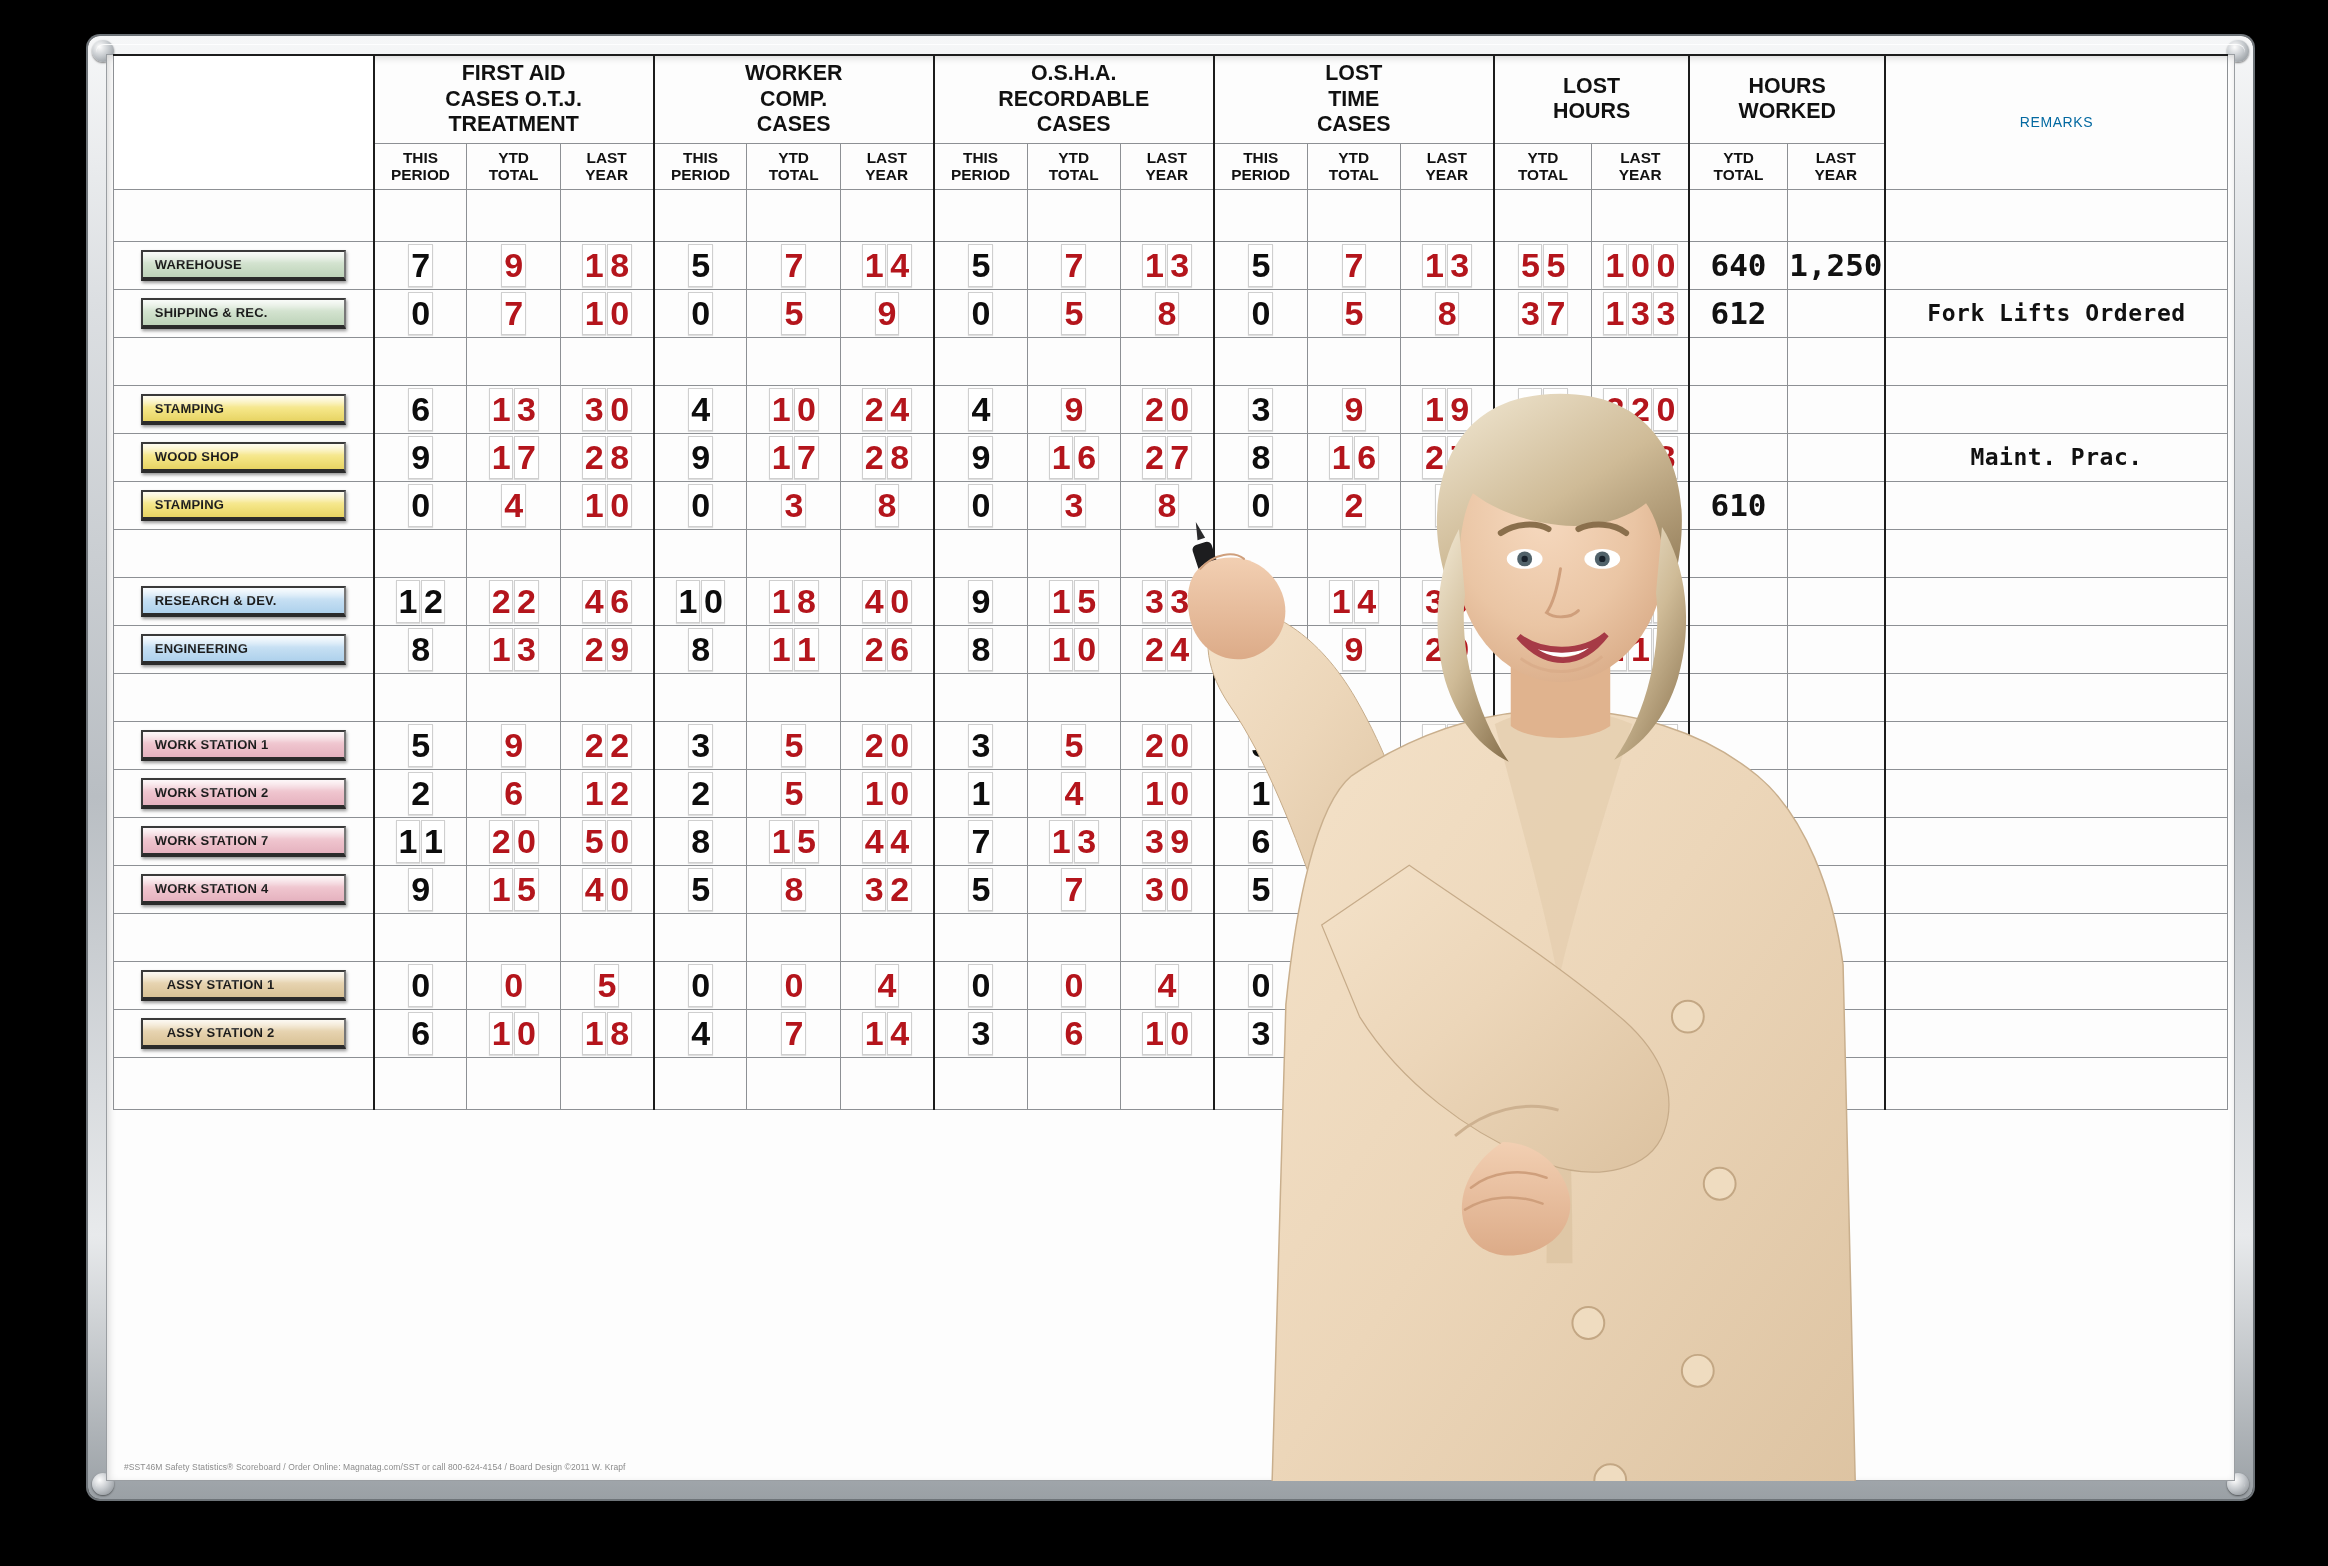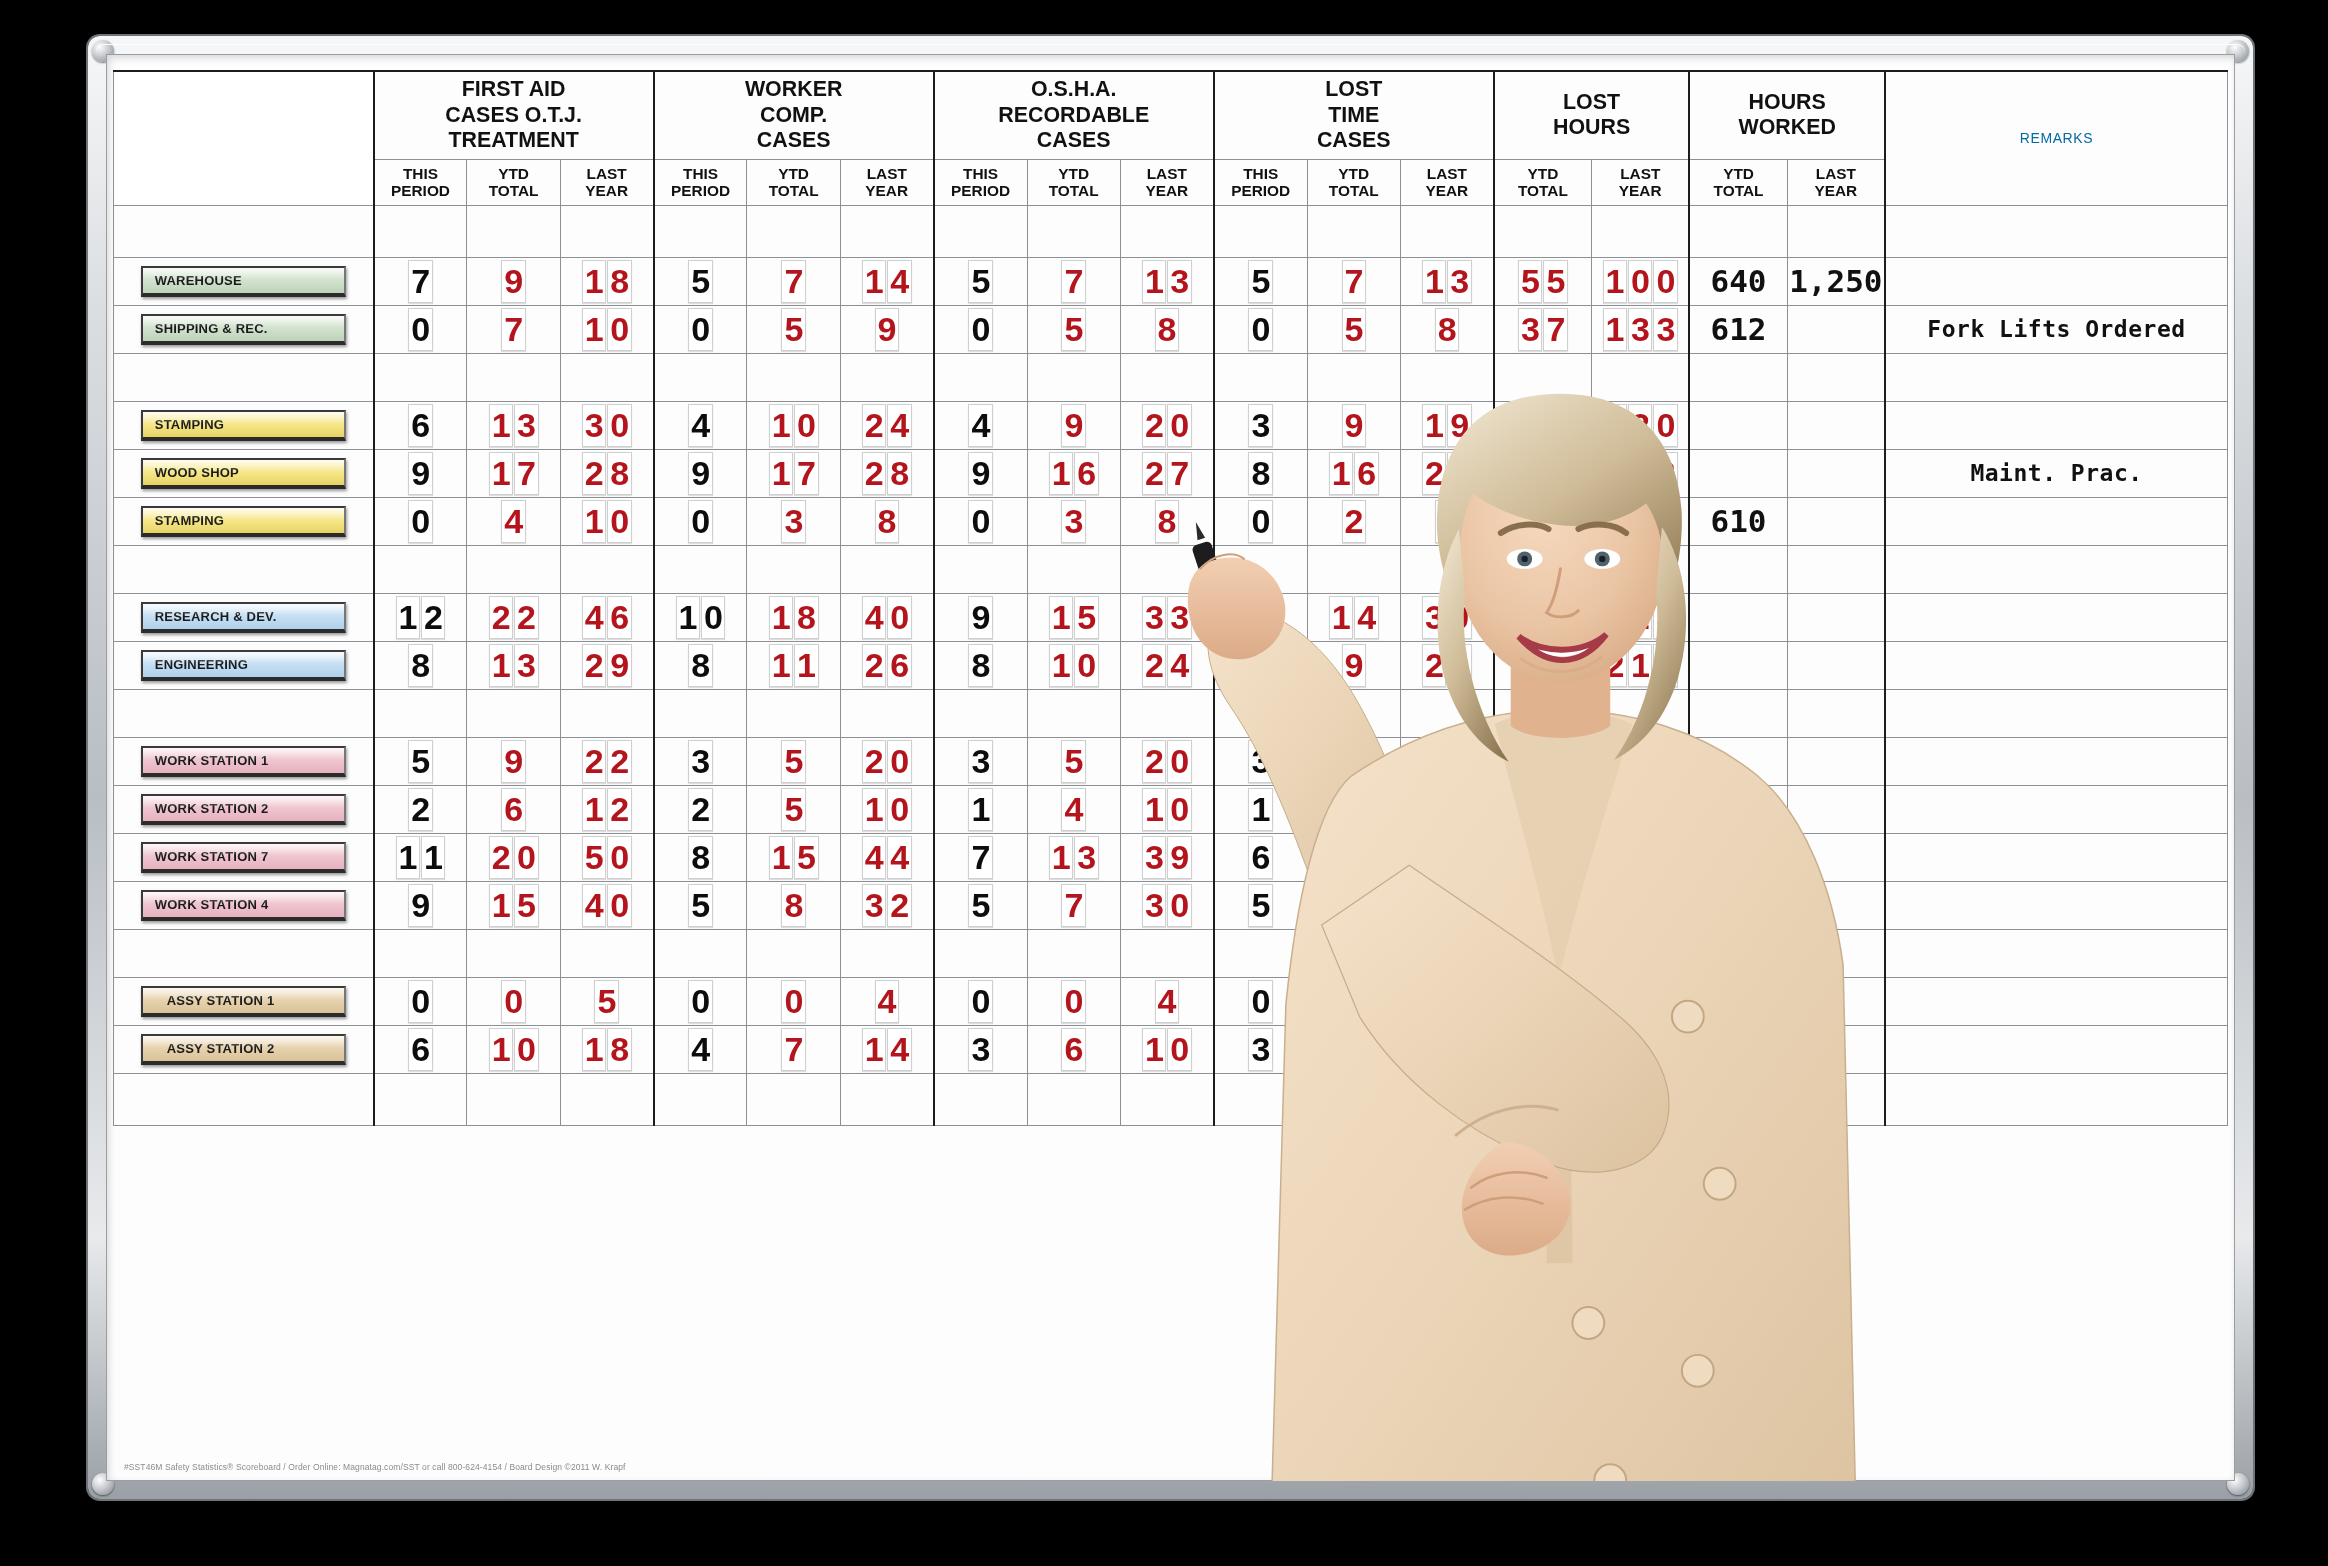--- a/index.html
+++ b/index.html
@@ -58,21 +58,21 @@
     letter-spacing: 0.5px;
     color: #141414;
     padding: 26px 0 22px 0;
   }
 
   
   table#grid {
     border-collapse: collapse;
     table-layout: fixed;
     width: calc(100% - 14px);
-    margin: 16px 7px;
+    margin: 0 7px;
     font-family: "Liberation Sans", sans-serif;
   }
   table#grid td, table#grid th {
     border: 1px solid #8d9094;
     padding: 0;
     text-align: center;
     vertical-align: middle;
   }
   
   .grp-left  { border-left: 2px solid #1c1c1c !important; }

